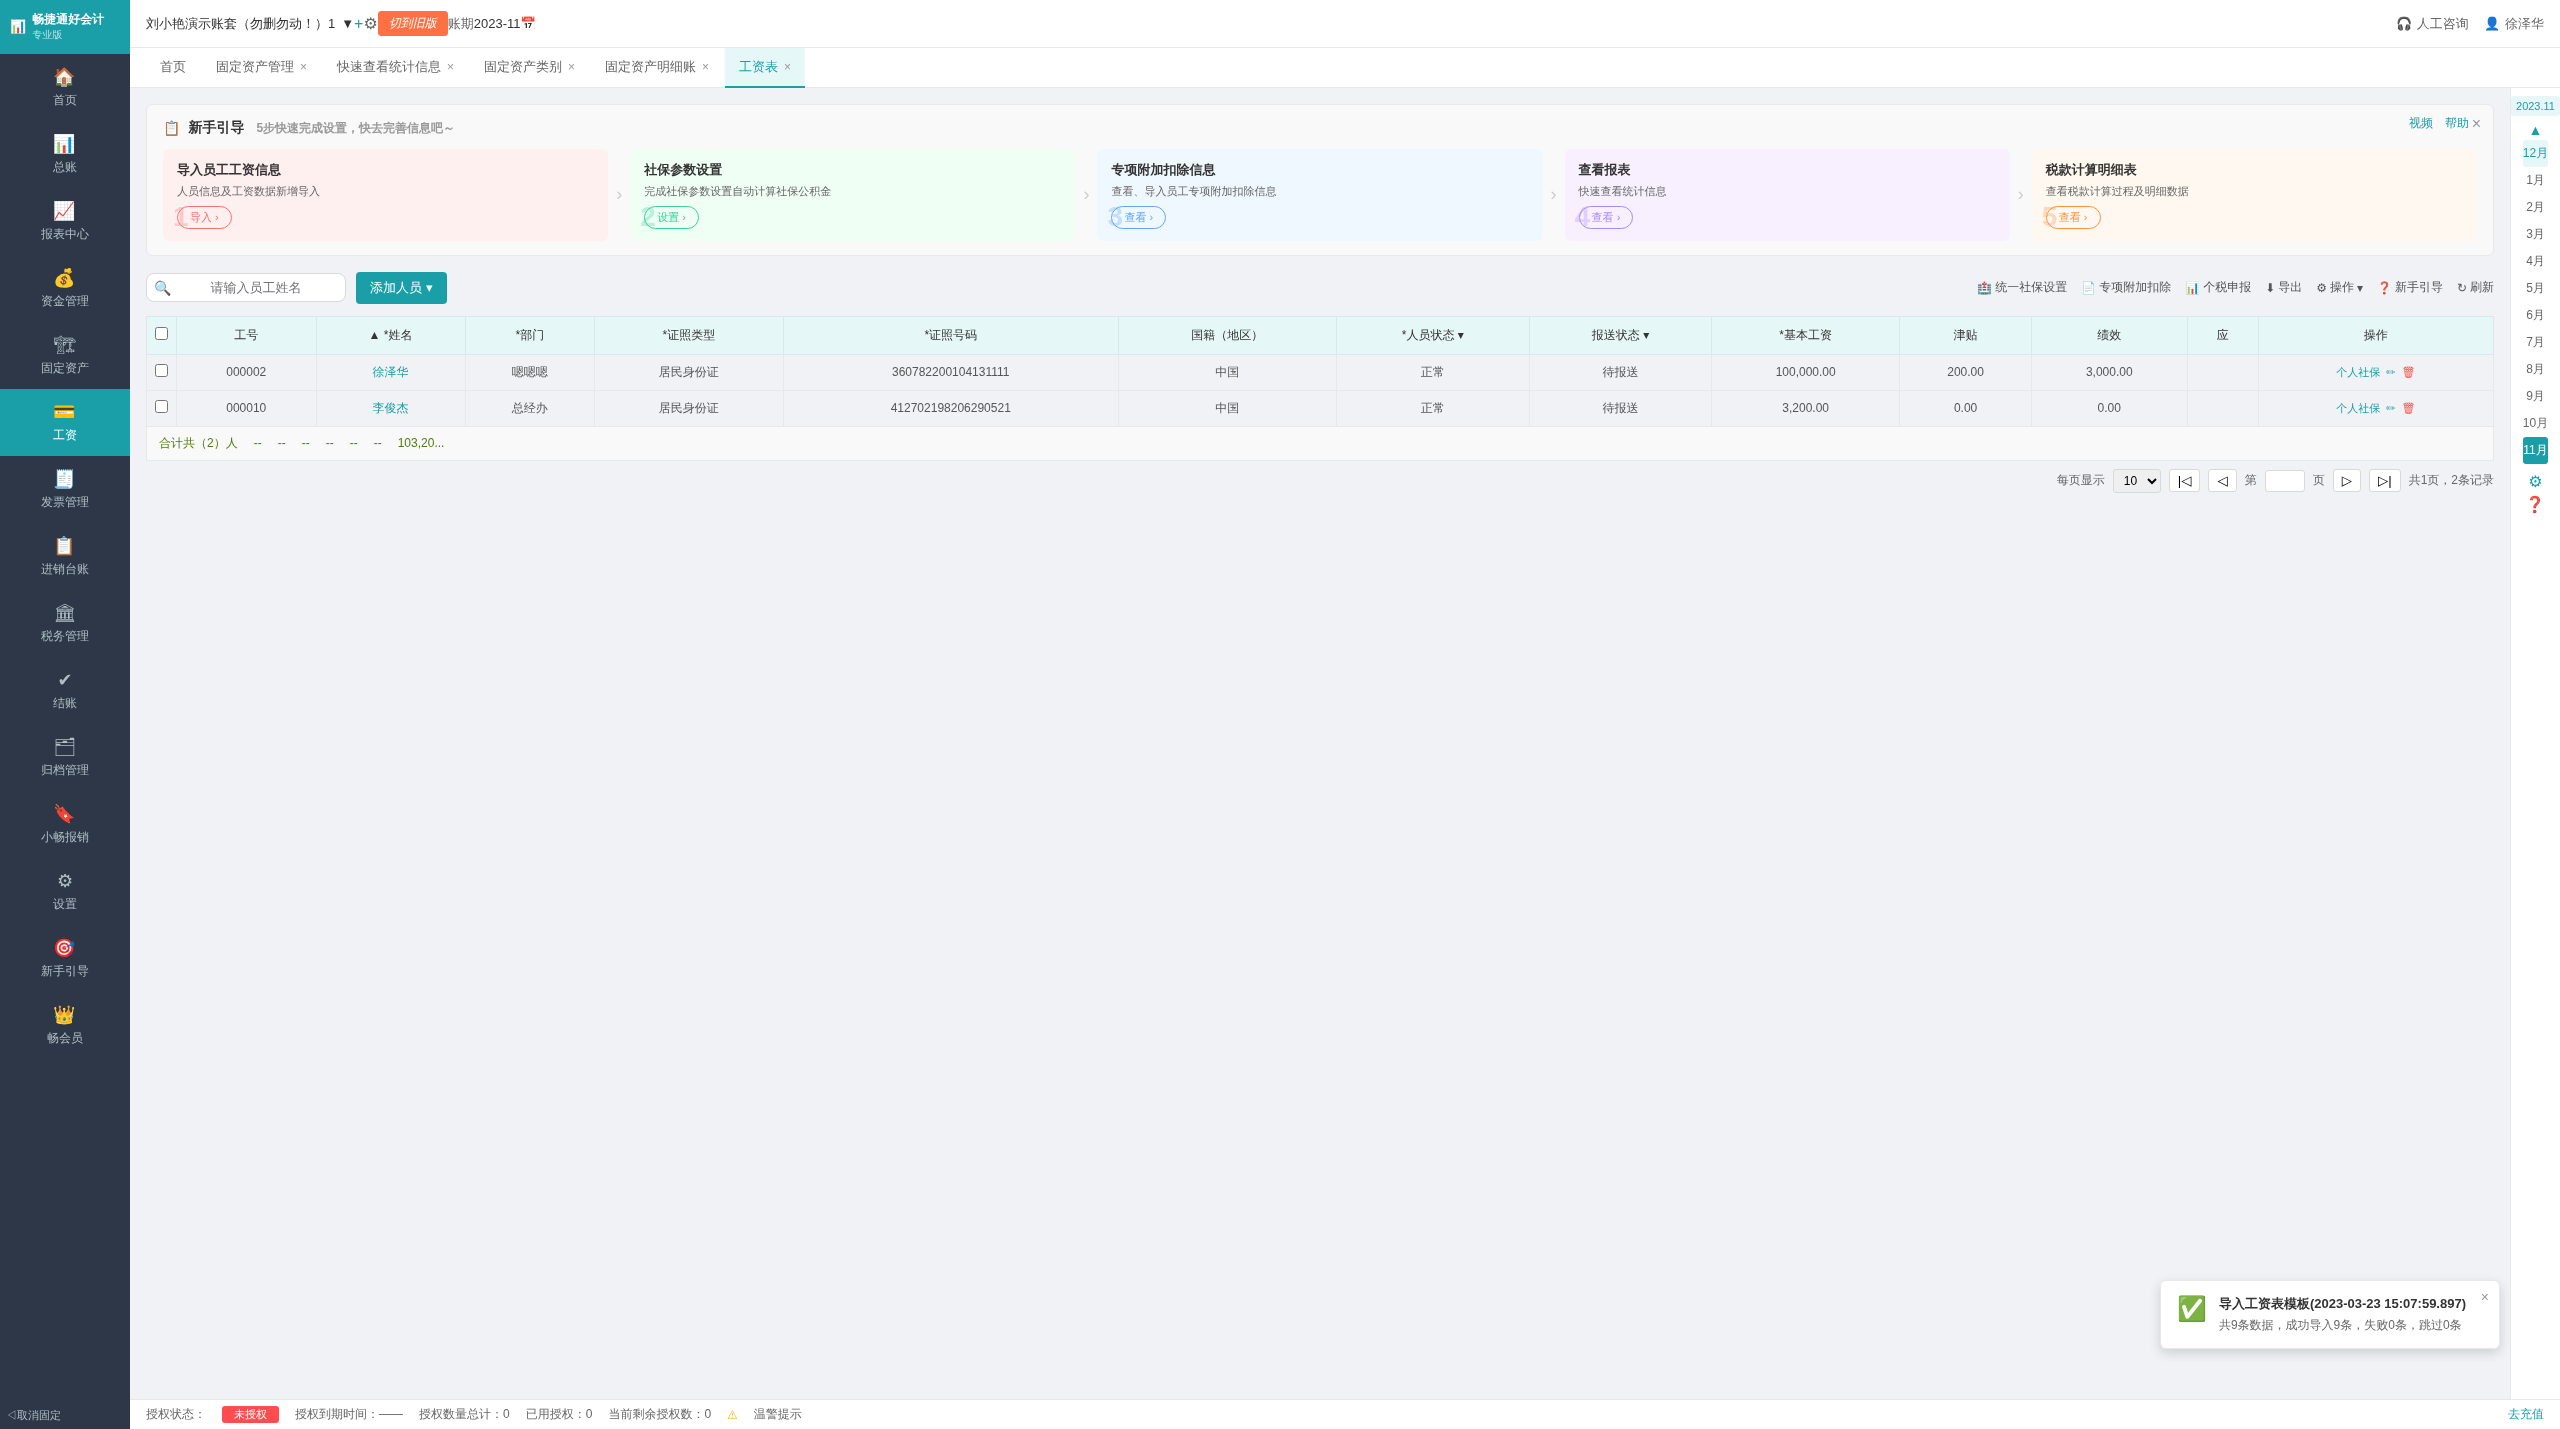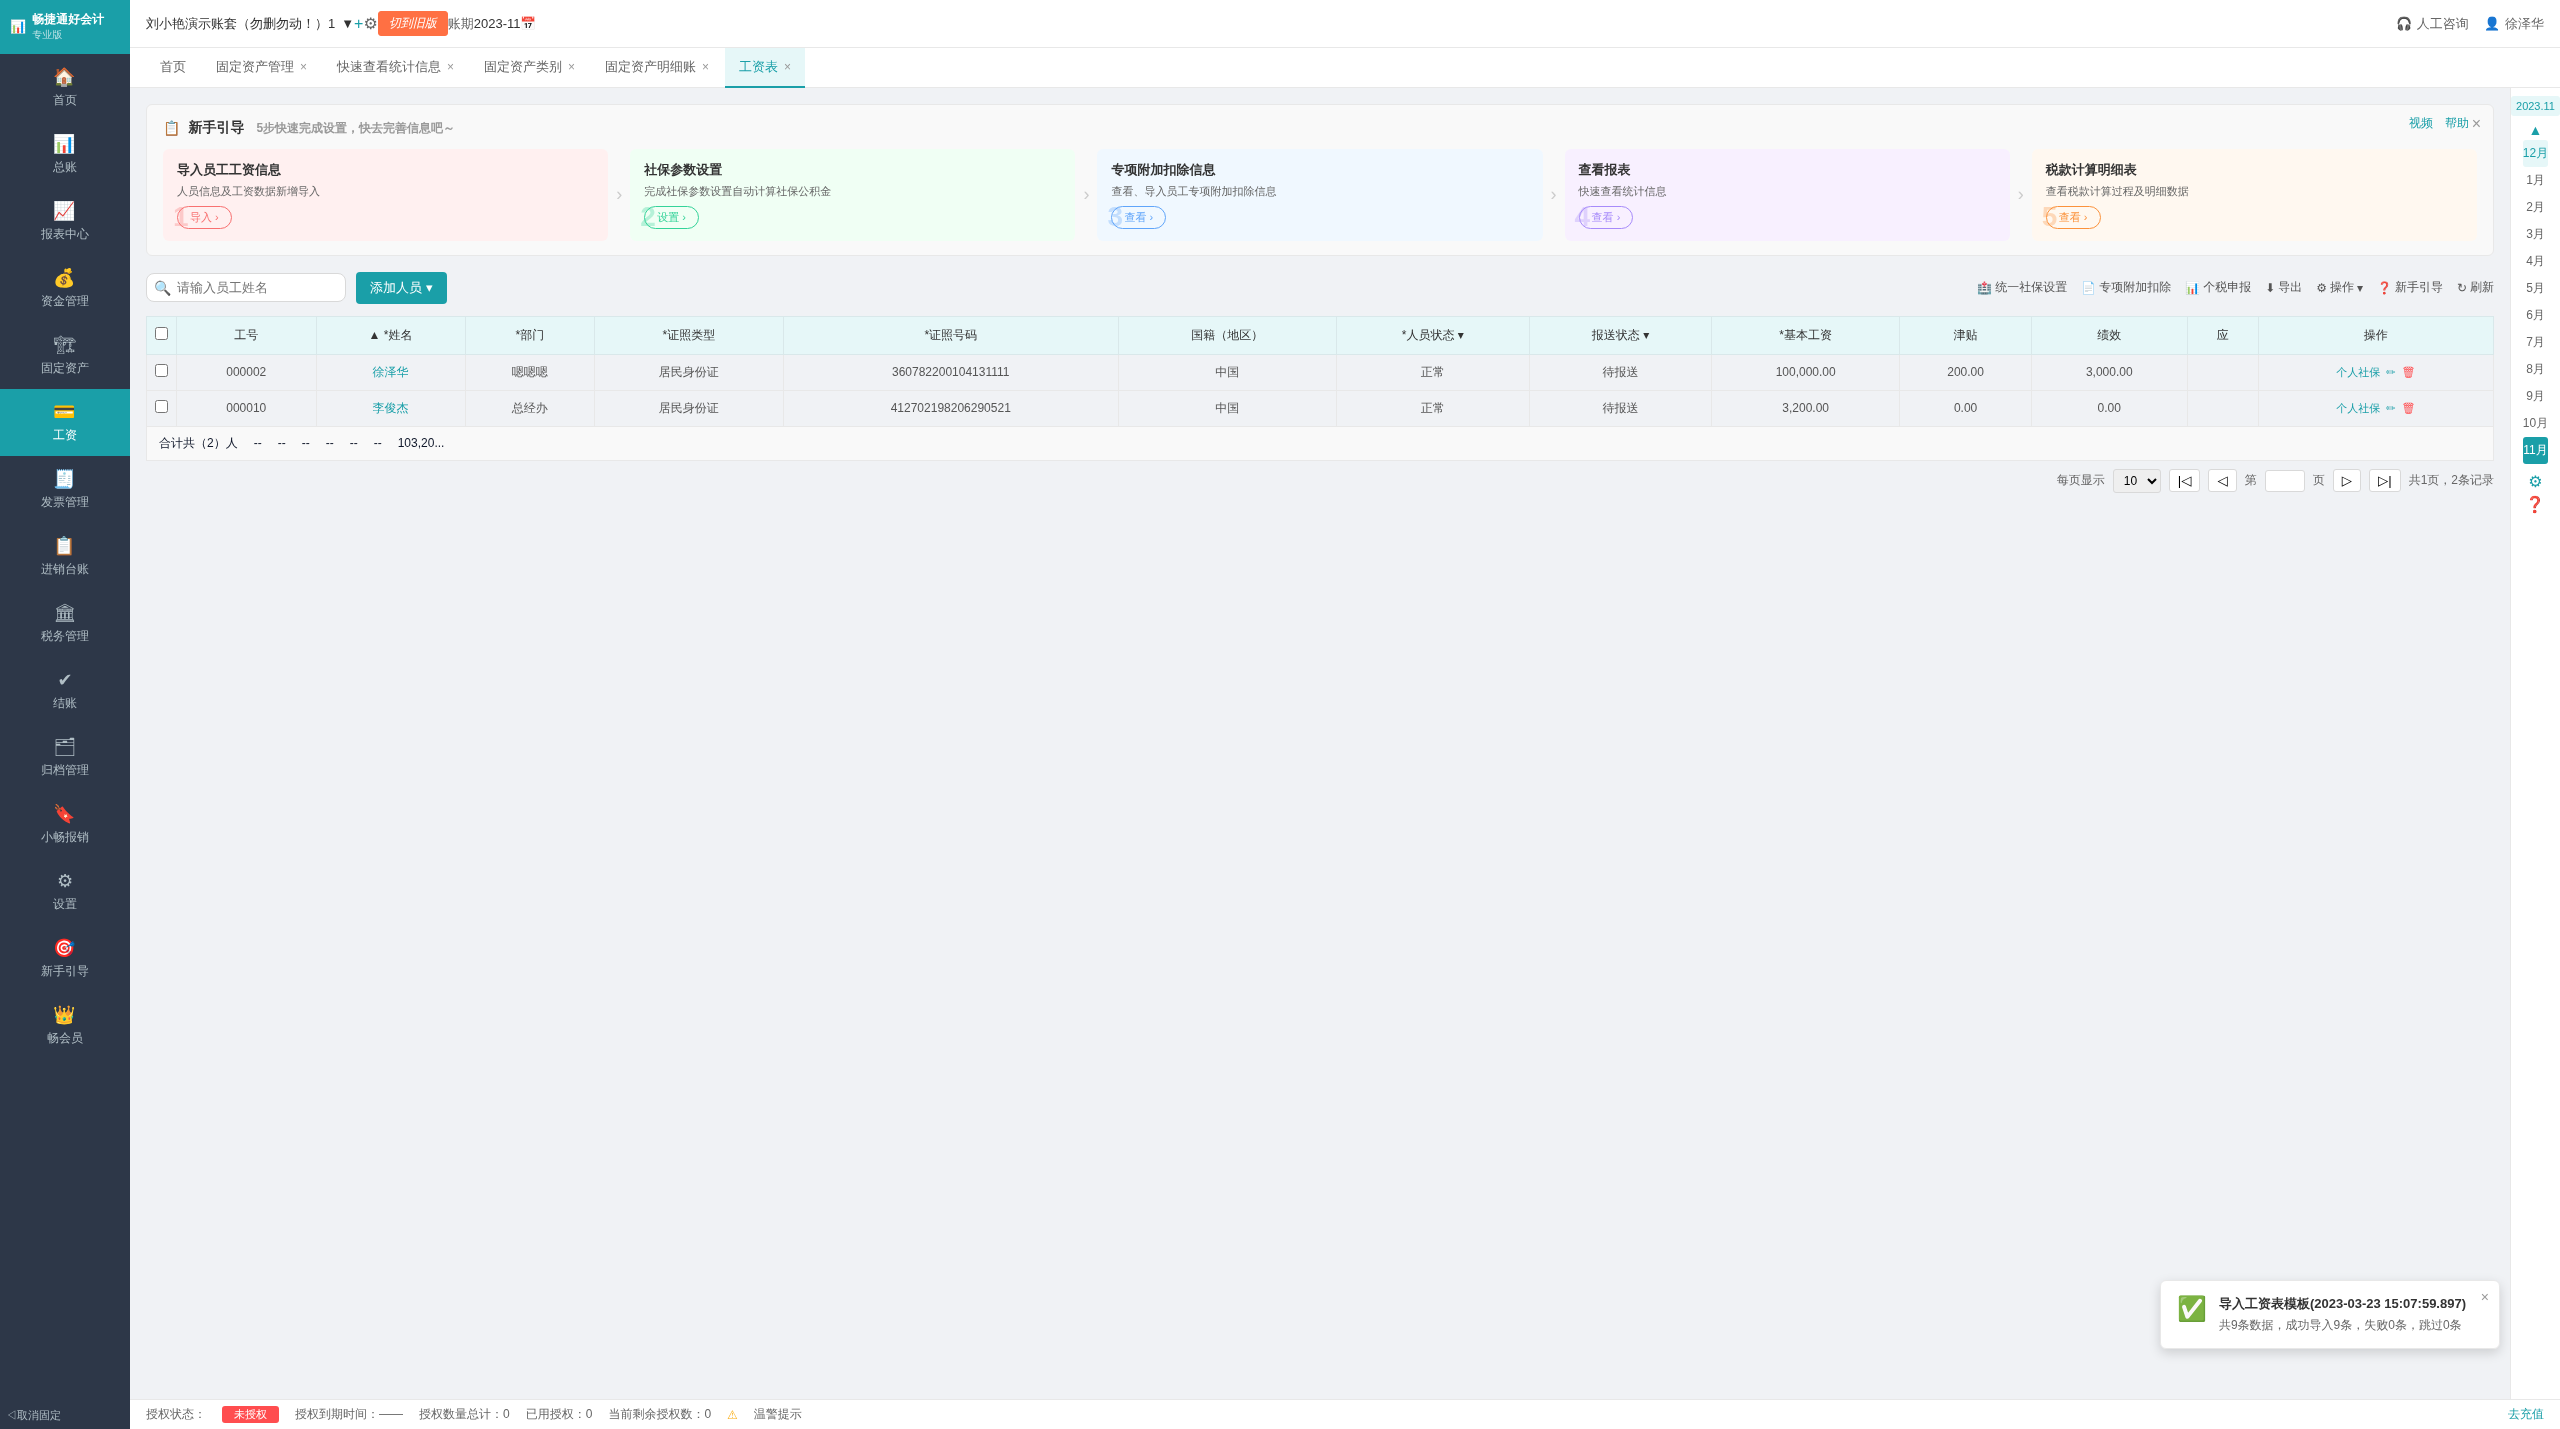--- a/index.html
+++ b/index.html
@@ -59,36 +59,36 @@
     .wizard-step-1 .wizard-step-btn { border-color: #f87171; color: #f87171; }
     .wizard-step-2 .wizard-step-btn { border-color: #34d399; color: #34d399; }
     .wizard-step-3 .wizard-step-btn { border-color: #60a5fa; color: #60a5fa; }
     .wizard-step-4 .wizard-step-btn { border-color: #a78bfa; color: #a78bfa; }
     .wizard-step-5 .wizard-step-btn { border-color: #fb923c; color: #fb923c; }
     .wizard-guide-close { position: absolute; top: 10px; right: 12px; cursor: pointer; color: #999; font-size: 16px; }
     .wizard-guide-actions { position: absolute; top: 10px; right: 24px; display: flex; gap: 12px; font-size: 12px; color: #1a9fa8; }
     
     
     .toolbar { display: flex; align-items: center; gap: 10px; margin-bottom: 12px; }
-    .search-input { border: 1px solid #d9d9d9; border-radius: 8px; padding: 6px 10px 6px 30px; font-size: 13px; width: 200px; outline: none; }
+    .search-input { border: 1px solid #d9d9d9; border-radius: 8px; padding: 6px 10px 6px 30px; font-size: 13px; width: 200px; outline: none; text-align: center; }
     .search-wrap { position: relative; }
     .search-icon { position: absolute; left: 8px; top: 50%; transform: translateY(-50%); color: #999; font-size: 14px; }
     .add-btn { background: #1a9fa8; color: #fff; border: none; border-radius: 4px; padding: 7px 14px; cursor: pointer; font-size: 13px; display: flex; align-items: center; gap: 4px; }
     .toolbar-actions { margin-left: auto; display: flex; align-items: center; gap: 14px; font-size: 12px; color: #555; }
     .toolbar-action { display: flex; align-items: center; gap: 3px; cursor: pointer; }
     
     
     .data-table { width: 100%; border-collapse: collapse; font-size: 12px; }
     .data-table th { background: #e6f7f8; color: #333; padding: 10px 8px; border: 1px solid #d9e8ea; font-weight: 500; text-align: center; white-space: nowrap; }
     .data-table td { padding: 9px 8px; border: 1px solid #e8e8e8; text-align: center; color: #555; }
     .data-table .name-link { color: #1a9fa8; cursor: pointer; text-decoration: none; }
     .checkbox-col { width: 30px; }
     
     
-    .table-footer { background: #f9f9f9; border: 1px solid #e8e8e8; border-top: none; padding: 8px 12px; display: flex; align-items: center; gap: 16px; font-size: 12px; color: #0f172a; }
+    .table-footer { background: #f9f9f9; border: 1px solid #e8e8e8; border-top: none; padding: 8px 12px; display: flex; align-items: center; gap: 16px; font-size: 12px; color: #4d7c0f; }
     
     
     .pagination { display: flex; align-items: center; justify-content: flex-end; padding: 8px 0; font-size: 12px; color: #666; gap: 8px; }
     .page-btn { border: 1px solid #d9d9d9; background: #fff; padding: 3px 8px; cursor: pointer; border-radius: 3px; }
     .page-input { border: 1px solid #d9d9d9; border-radius: 3px; padding: 3px 6px; width: 40px; text-align: center; font-size: 12px; }
     .page-select { border: 1px solid #d9d9d9; border-radius: 3px; padding: 3px 6px; font-size: 12px; }
     
     
     .statusbar { background: #fff; border-top: 1px solid #e8e8e8; padding: 6px 16px; font-size: 12px; color: #666; display: flex; align-items: center; gap: 16px; flex-shrink: 0; }
     .status-badge { background: #ff4d4f; color: #fff; padding: 1px 12px; border-radius: 3px; font-size: 11px; }

